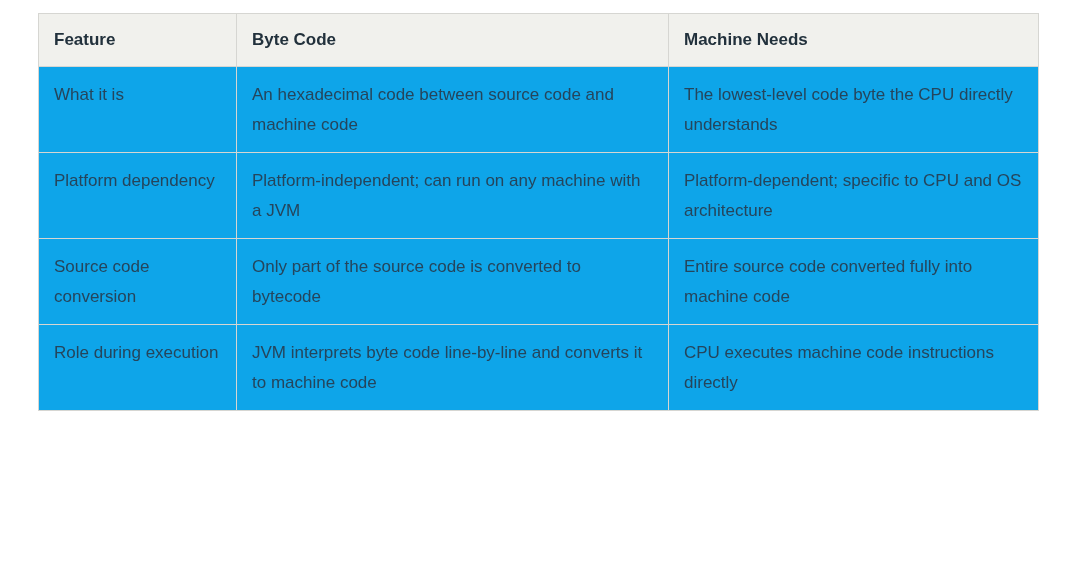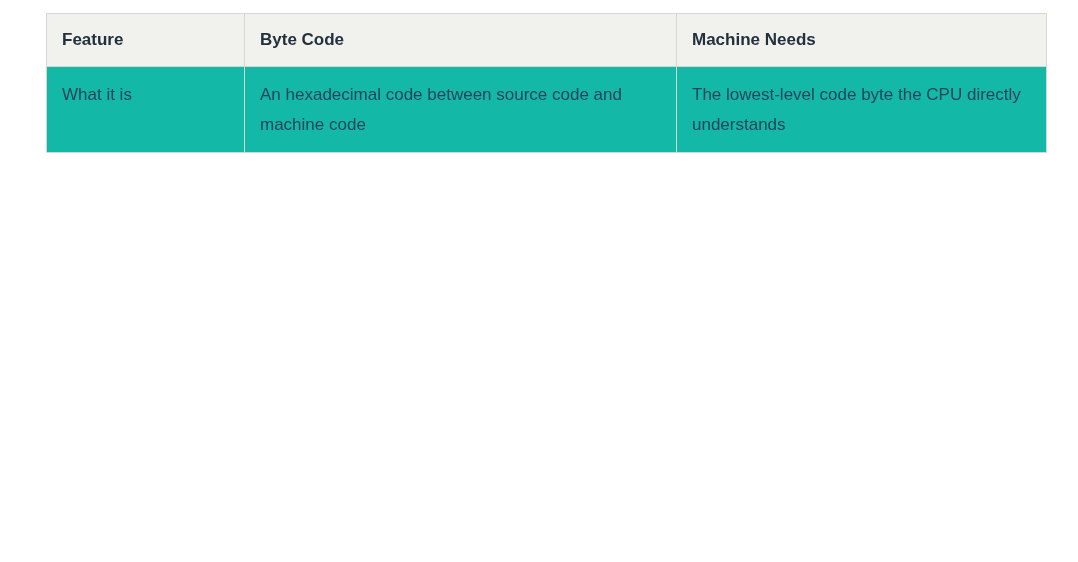--- a/index.html
+++ b/index.html
@@ -17,33 +17,32 @@
   }
   table.compare {
     position: absolute;
     left: 38px;
     top: 13px;
     width: 1000px;
     border-collapse: collapse;
     table-layout: fixed;
     font-size: 17px;
     color: #25455c;
-    margin-left: 8px;
   }
   table.compare col.c1 { width: 198px; }
   table.compare col.c2 { width: 432px; }
   table.compare col.c3 { width: 370px; }
   table.compare th,
   table.compare td {
     border: 1px solid #d6d6d2;
     text-align: left;
     vertical-align: top;
     padding: 13px 15px 12px 15px;
     line-height: 30px;
-    background: #14b8a6;
+    background: #0ea5e9;
     word-wrap: break-word;
   }
   table.compare th {
     background: #f1f1ed;
     color: #22313c;
     font-weight: 700;
     padding-top: 11px;
     padding-bottom: 11px;
     line-height: 30px;
   }
@@ -64,15 +63,30 @@
         <th>Byte Code</th>
         <th>Machine Needs</th>
       </tr>
     </thead>
     <tbody>
       <tr>
         <td>What it is</td>
         <td>An hexadecimal code between source code and machine code</td>
         <td>The lowest-level code byte the CPU directly understands</td>
       </tr>
+      <tr>
+        <td>Platform dependency</td>
+        <td>Platform-independent; can run on any machine with a JVM</td>
+        <td>Platform-dependent; specific to CPU and OS architecture</td>
+      </tr>
+      <tr>
+        <td>Source code conversion</td>
+        <td>Only part of the source code is converted to bytecode</td>
+        <td>Entire source code converted fully into machine code</td>
+      </tr>
+      <tr>
+        <td>Role during execution</td>
+        <td>JVM interprets byte code line-by-line and converts it to machine code</td>
+        <td>CPU executes machine code instructions directly</td>
+      </tr>
     </tbody>
   </table>
 </div>
 
 </body></html>

